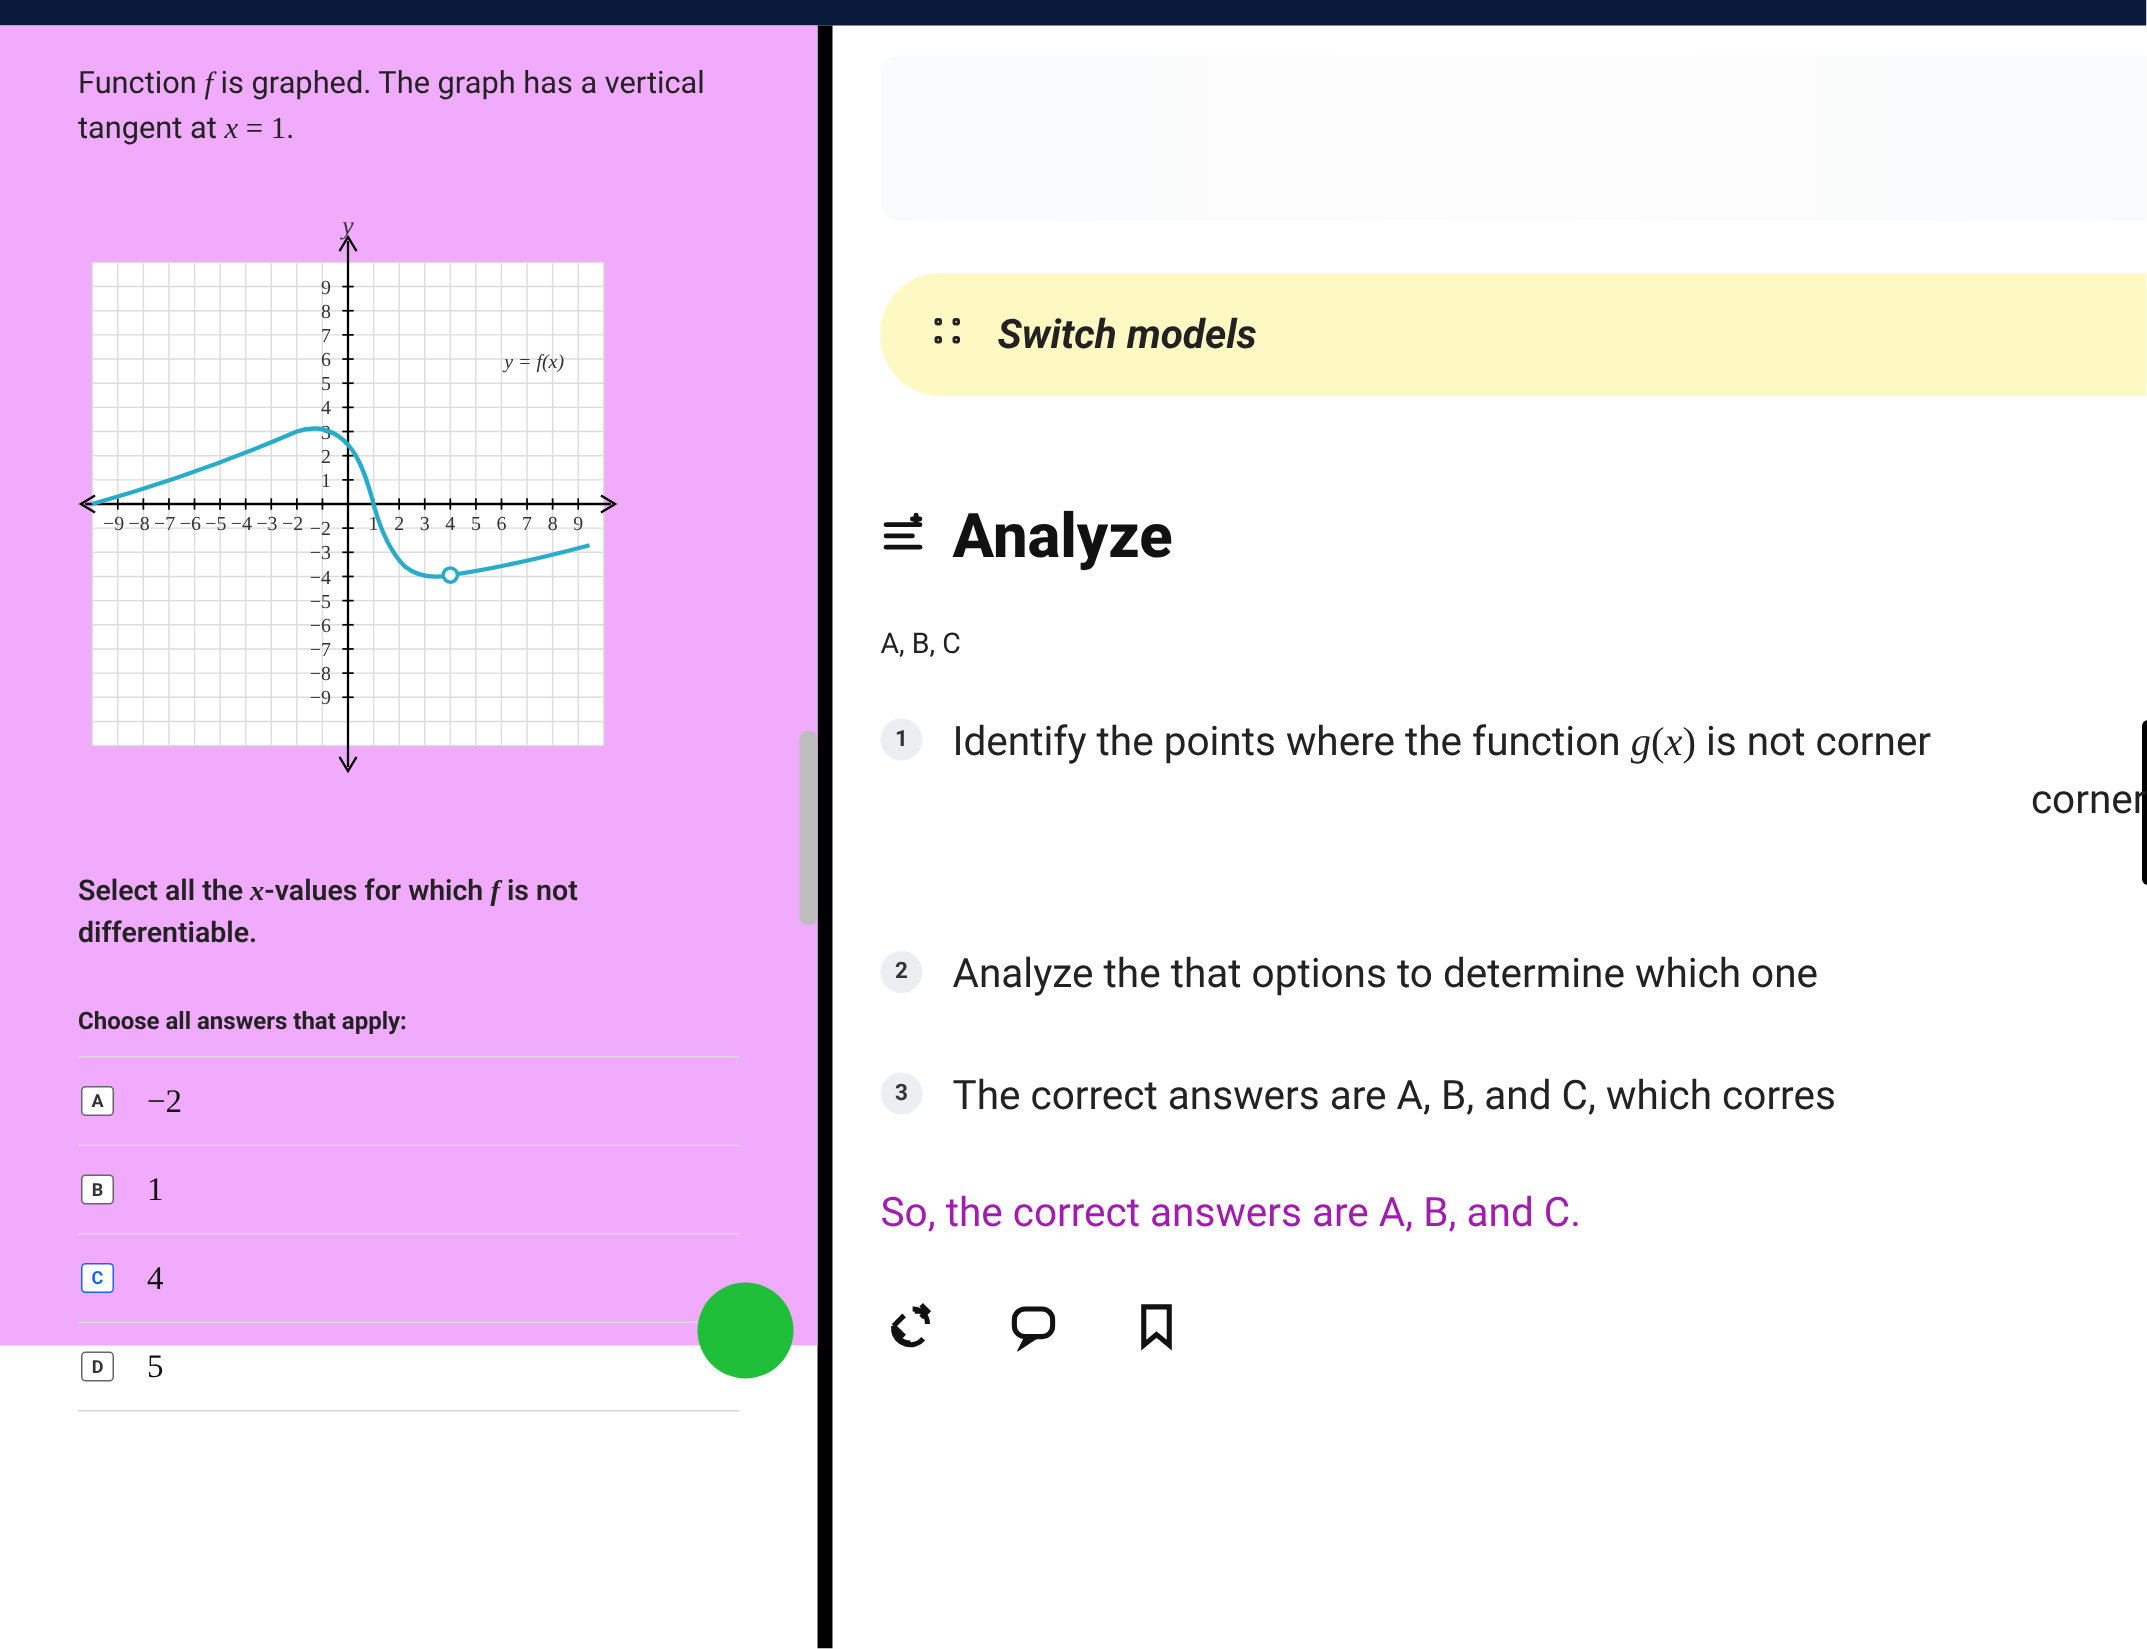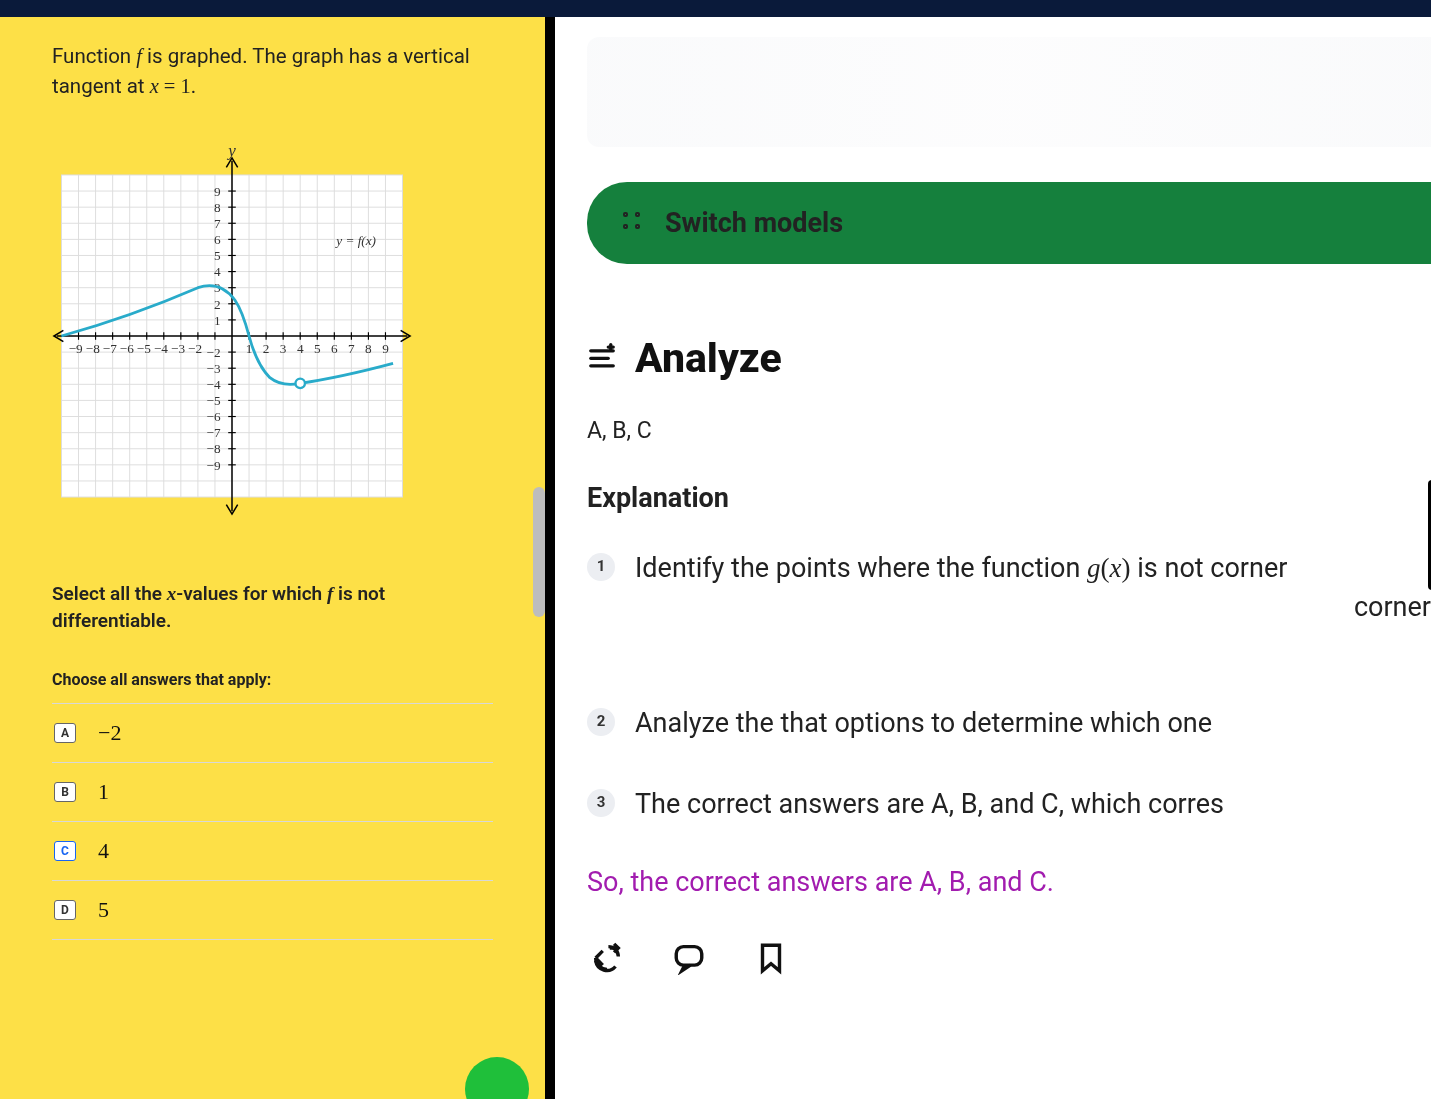--- a/index.html
+++ b/index.html
@@ -1,44 +1,44 @@
 <!DOCTYPE html>
 <html><head>
 <meta charset="utf-8">
 <style>
   * { box-sizing: border-box; margin: 0; padding: 0; }
   html, body { width: 1431px; height: 1099px; font-family: -apple-system, BlinkMacSystemFont, "Segoe UI", Roboto, Arial, sans-serif; overflow: hidden; background: #fff; }
   .top-bar { width: 1431px; height: 17px; background: #0a1a3a; }
   .app { display: flex; width: 1431px; height: 1082px; }
-  .left-pane { width: 545px; height: 1082px; position: relative; background: #fde047; }
+  .left-pane { width: 545px; height: 880px; position: relative; background: #f0abfc; }
   .divider { width: 10px; background: #000; height: 1082px; }
   .right-pane { flex: 1; padding: 10px 0 0 32px; position: relative; }
   .left-scroll { position: absolute; left: 0; top: 0; width: 545px; height: 1082px; padding: 25px 52px 0 52px; }
   .scrollbar { position: absolute; right: 0; top: 40px; width: 12px; height: 770px; }
   .scrollbar .thumb { position: absolute; top: 430px; width: 12px; height: 130px; background: #bdbdbd; border-radius: 6px; }
   .q-text { font-size: 20.5px; color: #222; line-height: 1.45; }
   .q-text .f { font-family: "Times New Roman", serif; font-style: italic; }
   .math { font-family: "Times New Roman", serif; font-style: italic; }
   .eqn { font-family: "Times New Roman", serif; }
   .graph-wrap { margin: 35px 0 45px 0; width: 360px; height: 400px; position: relative; }
   .prompt { font-size: 19px; color: #222; font-weight: 600; line-height: 1.4; }
   .choose { font-size: 16px; color: #222; font-weight: 700; margin: 35px 0 14px 0; }
   .options { border-top: 1.5px solid #d8d8d8; }
   .option { display: flex; align-items: center; gap: 22px; border-bottom: 1.5px solid #d8d8d8; padding: 16px 2px; cursor: pointer; }
   .opt-badge { width: 22px; height: 20px; border: 1.5px solid #1865f2; border-radius: 3px; display: flex; align-items: center; justify-content: center; font-size: 12px; font-weight: 700; color: #1865f2; background: #fff; }
   .opt-badge.muted { border-color: #666; color: #333; }
   .opt-value { font-family: "Times New Roman", serif; font-size: 22px; color: #111; }
-  .switch { margin: 155px 0 0 0; background: #15803d; border-radius: 40px 0 0 40px; padding: 25px 0 25px 34px; display: flex; align-items: center; gap: 18px; font-size: 27px; font-weight: 700; color: #222; }
+  .switch { margin: 155px 0 0 0; background: #fef9c3; border-radius: 40px 0 0 40px; padding: 25px 0 25px 34px; display: flex; align-items: center; gap: 18px; font-size: 27px; font-weight: 700; color: #222; font-style: italic; }
   .switch-icon { width: 26px; height: 26px; position: relative; }
   .switch-icon .dot { position: absolute; width: 5px; height: 5px; border: 2px solid #222; border-radius: 2px; }
   .switch-icon .d1{ left:2px; top:2px; } .switch-icon .d2{ left:14px; top:2px; }
   .switch-icon .d3{ left:2px; top:14px; } .switch-icon .d4{ left:14px; top:14px; }
   .answer-h { display:flex; align-items:center; gap: 18px; margin-top: 70px; font-size: 41px; font-weight: 800; color: #111; }
   .ans-icon svg { width: 30px; height: 30px; }
-  .answer-body { font-size: 23px; color: #222; margin-top: 35px; }
+  .answer-body { font-size: 19px; color: #222; margin-top: 35px; }
   .exp-h { font-size: 27px; font-weight: 700; margin-top: 38px; color: #222; }
   .steps { margin-top: 35px; }
   .step { display: flex; gap: 20px; align-items: flex-start; margin-bottom: 42px; font-size: 27px; color: #222; line-height: 1.45; white-space: nowrap; }
   .step .n { flex: 0 0 28px; width: 28px; height: 28px; background: #eceef2; border-radius: 14px; display:flex; align-items:center; justify-content:center; font-size: 15px; font-weight: 700; color: #333; margin-top: 4px; }
   .gmath { font-family: "Times New Roman", serif; font-style: italic; }
   .summary { font-size: 27px; color: #a21caf; margin-top: 8px; }
   .actions { display:flex; gap: 42px; margin-top: 40px; }
   .actions .ico { width: 40px; height: 40px; display:flex; align-items:center; justify-content:center; cursor:pointer; }
   .actions svg { width: 34px; height: 34px; stroke: #111; stroke-width: 2.4; fill: none; }
   .fab { position: absolute; left: 465px; bottom: -22px; width: 64px; height: 64px; background: #1fbf3a; border-radius: 50%; }
@@ -265,21 +265,20 @@
             <line x1="3" y1="19" x2="21" y2="19"></line>
           <line x1="19" y1="2" x2="19" y2="6"></line>
             <line x1="17" y1="4" x2="21" y2="4"></line>
         </svg>
       </span>
       <span>Analyze</span>
     </div>
 
     <p class="answer-body">A, B, C</p>
 
-    <p class="exp-h">Explanation</p>
 
     <div class="steps">
       <div class="step">
         <span class="n">1</span>
         <span>
           <span>Identify the points where the function </span><span class="gmath">g</span><span class="eqn">(</span><span class="gmath">x</span><span class="eqn">)</span><span> is not corner</span>
         </span>
       </div>
       <div class="step" style="white-space:normal;justify-content:flex-end;">
         <span class="n" style="visibility:hidden">.</span>

